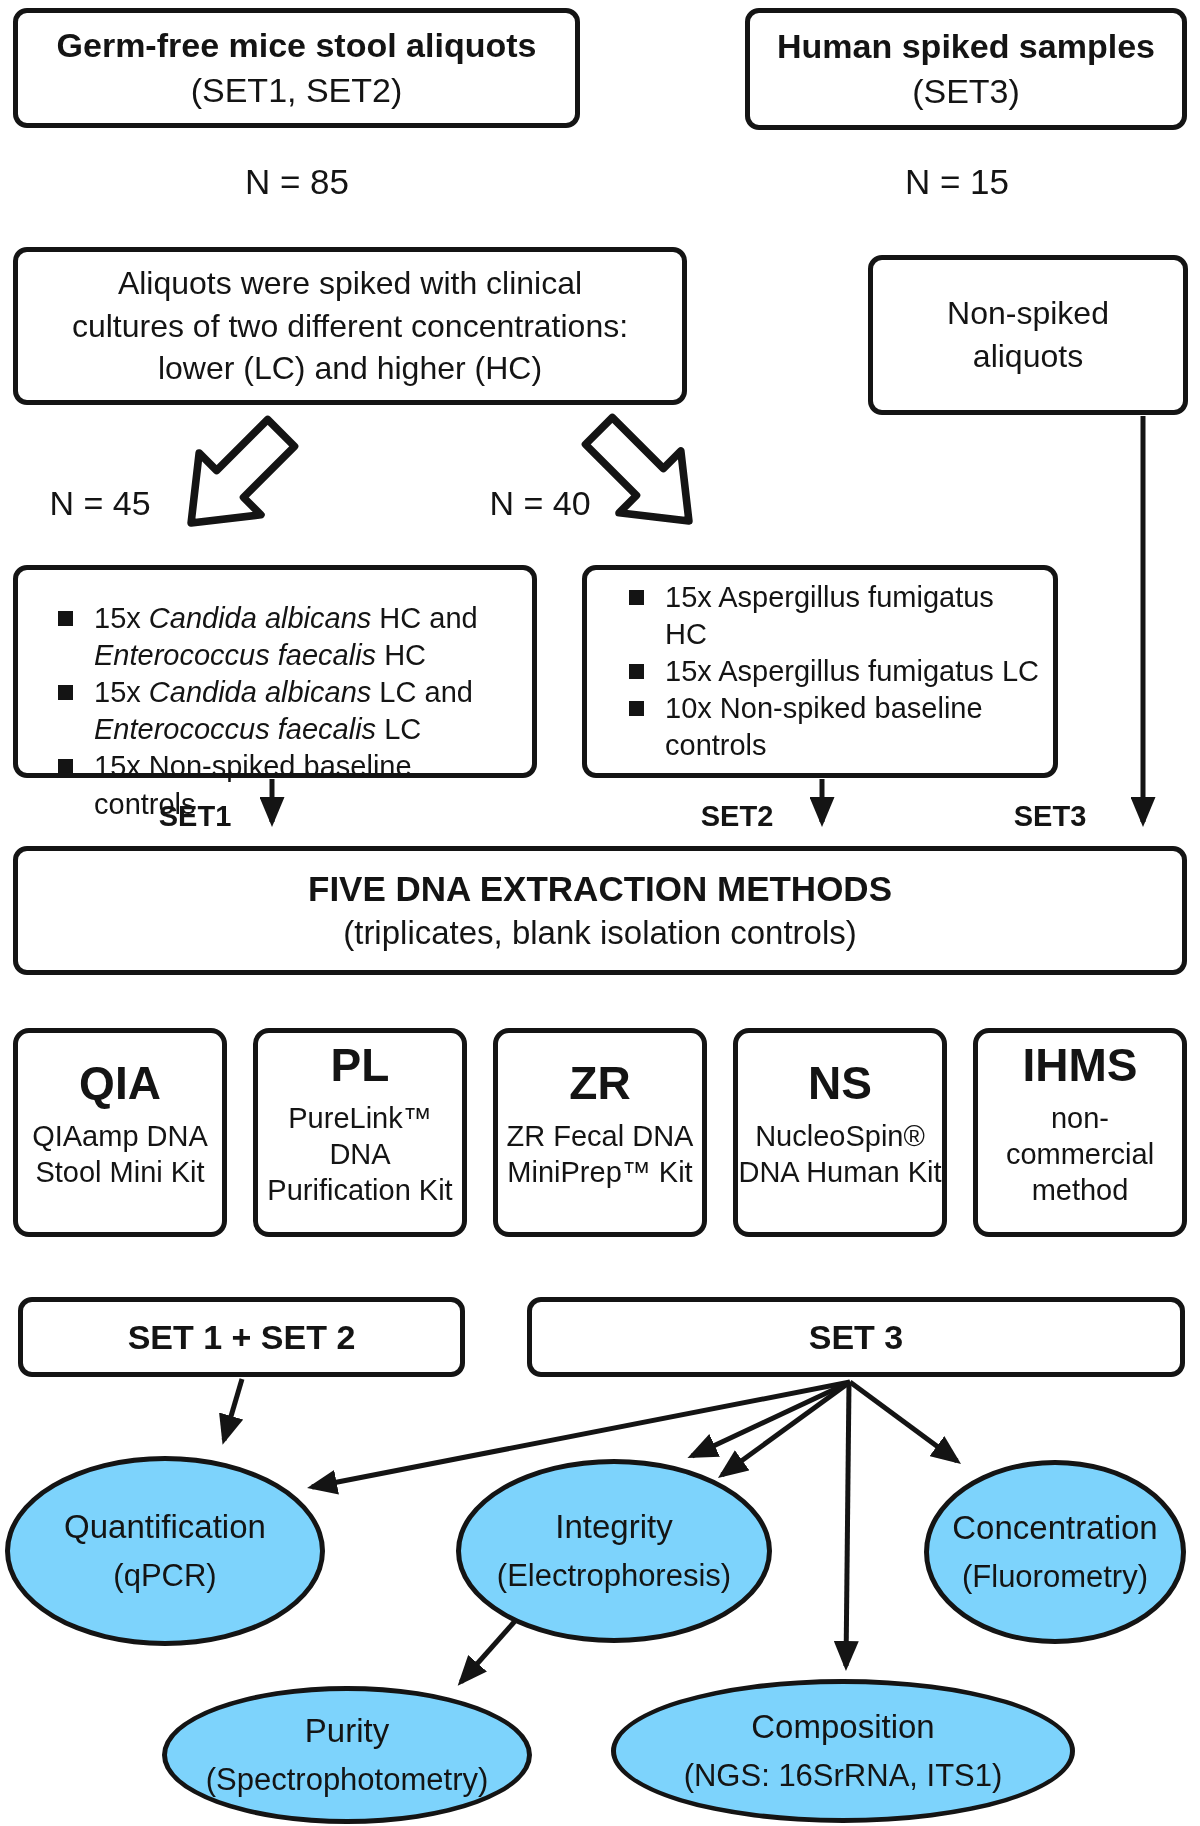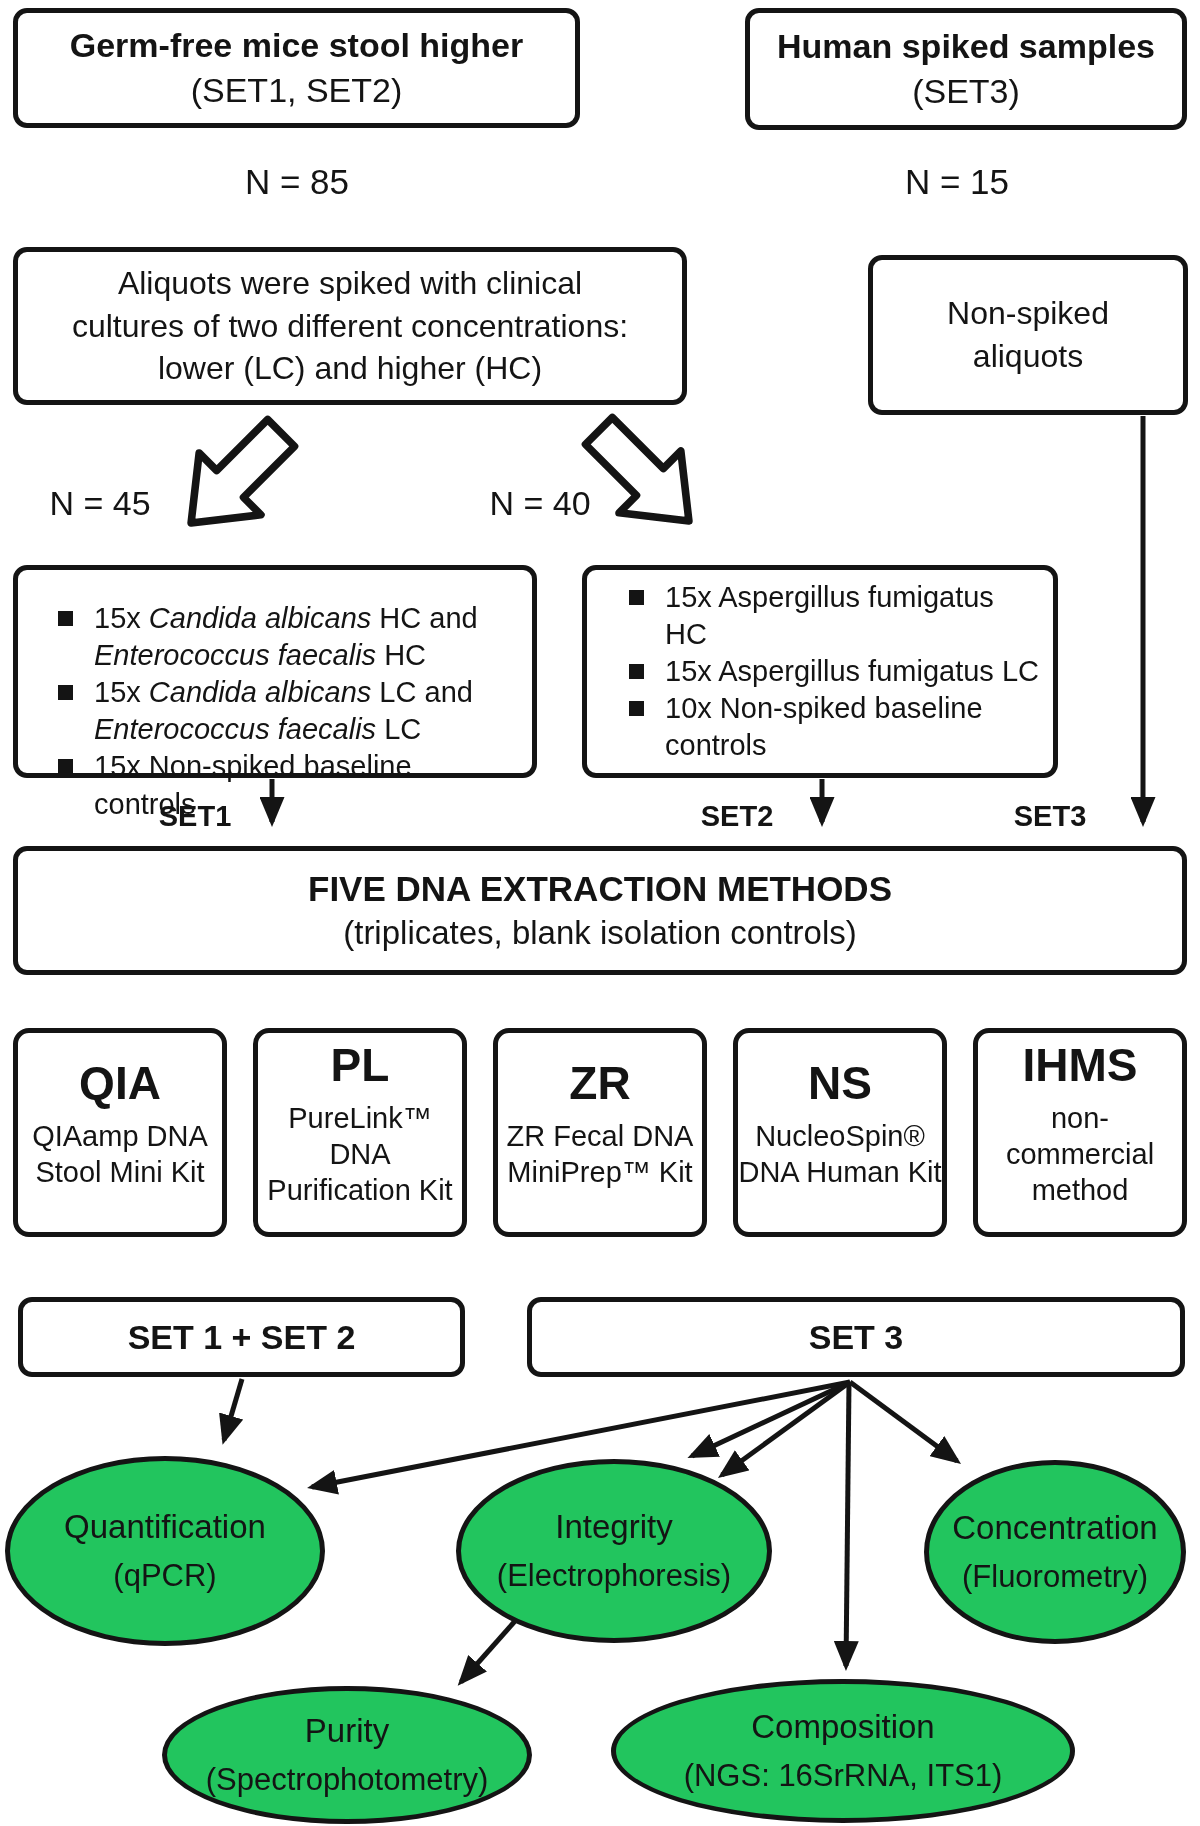--- a/index.html
+++ b/index.html
@@ -54,21 +54,21 @@
     display:flex;flex-direction:column;align-items:center;justify-content:center;text-align:center;padding-bottom:18px;}
   .mabbr{font-size:46px;font-weight:bold;line-height:1.15;margin-bottom:8px;}
   .mname{font-size:29px;line-height:1.25;}
 
   
   .set12{left:18px;top:1297px;width:447px;height:80px;}
   .set3b{left:527px;top:1297px;width:658px;height:80px;}
   .set-flow{font-size:34px;font-weight:bold;}
 
   .ellipse{
-    position:absolute;background:#22c55e;border:5px solid #141414;border-radius:50%;
+    position:absolute;background:#7dd3fc;border:5px solid #141414;border-radius:50%;
     display:flex;flex-direction:column;align-items:center;justify-content:center;
     text-align:center;box-sizing:border-box;z-index:2;
   }
   .e-ttl{font-size:33px;line-height:1.28;}
   .e-sub{font-size:31px;line-height:1.28;margin-top:8px;}
   .quantification{left:5px;top:1456px;width:320px;height:190px;}
   .integrity{left:456px;top:1459px;width:316px;height:184px;}
   .concentration{left:924px;top:1460px;width:262px;height:184px;}
   .purity{left:162px;top:1686px;width:370px;height:138px;}
   .composition{left:611px;top:1679px;width:464px;height:144px;}
@@ -94,21 +94,21 @@
     <line x1="242" y1="1379" x2="224" y2="1440" stroke="#141414" stroke-width="5" marker-end="url(#ah)"></line>
     <line x1="850" y1="1382" x2="312" y2="1487" stroke="#141414" stroke-width="5" marker-end="url(#ah)"></line>
     <line x1="850" y1="1382" x2="692" y2="1456" stroke="#141414" stroke-width="5" marker-end="url(#ah)"></line>
     <line x1="850" y1="1382" x2="722" y2="1475" stroke="#141414" stroke-width="5" marker-end="url(#ah)"></line>
     <line x1="849" y1="1382" x2="846" y2="1666" stroke="#141414" stroke-width="5" marker-end="url(#ah)"></line>
     <line x1="850" y1="1382" x2="957" y2="1461" stroke="#141414" stroke-width="5" marker-end="url(#ah)"></line>
     <line x1="515" y1="1621" x2="461" y2="1682" stroke="#141414" stroke-width="5" marker-end="url(#ah)"></line>
   </svg>
 
   <div class="box germfree">
-    <div class="big t-bold">Germ-free mice stool higher</div>
+    <div class="big t-bold">Germ-free mice stool aliquots</div>
     <div class="big">(SET1, SET2)</div>
   </div>
   <div class="box human">
     <div class="big t-bold">Human spiked samples</div>
     <div class="big">(SET3)</div>
   </div>
 
   <div class="count count-left">N = 85</div>
   <div class="count count-right">N = 15</div>
 

